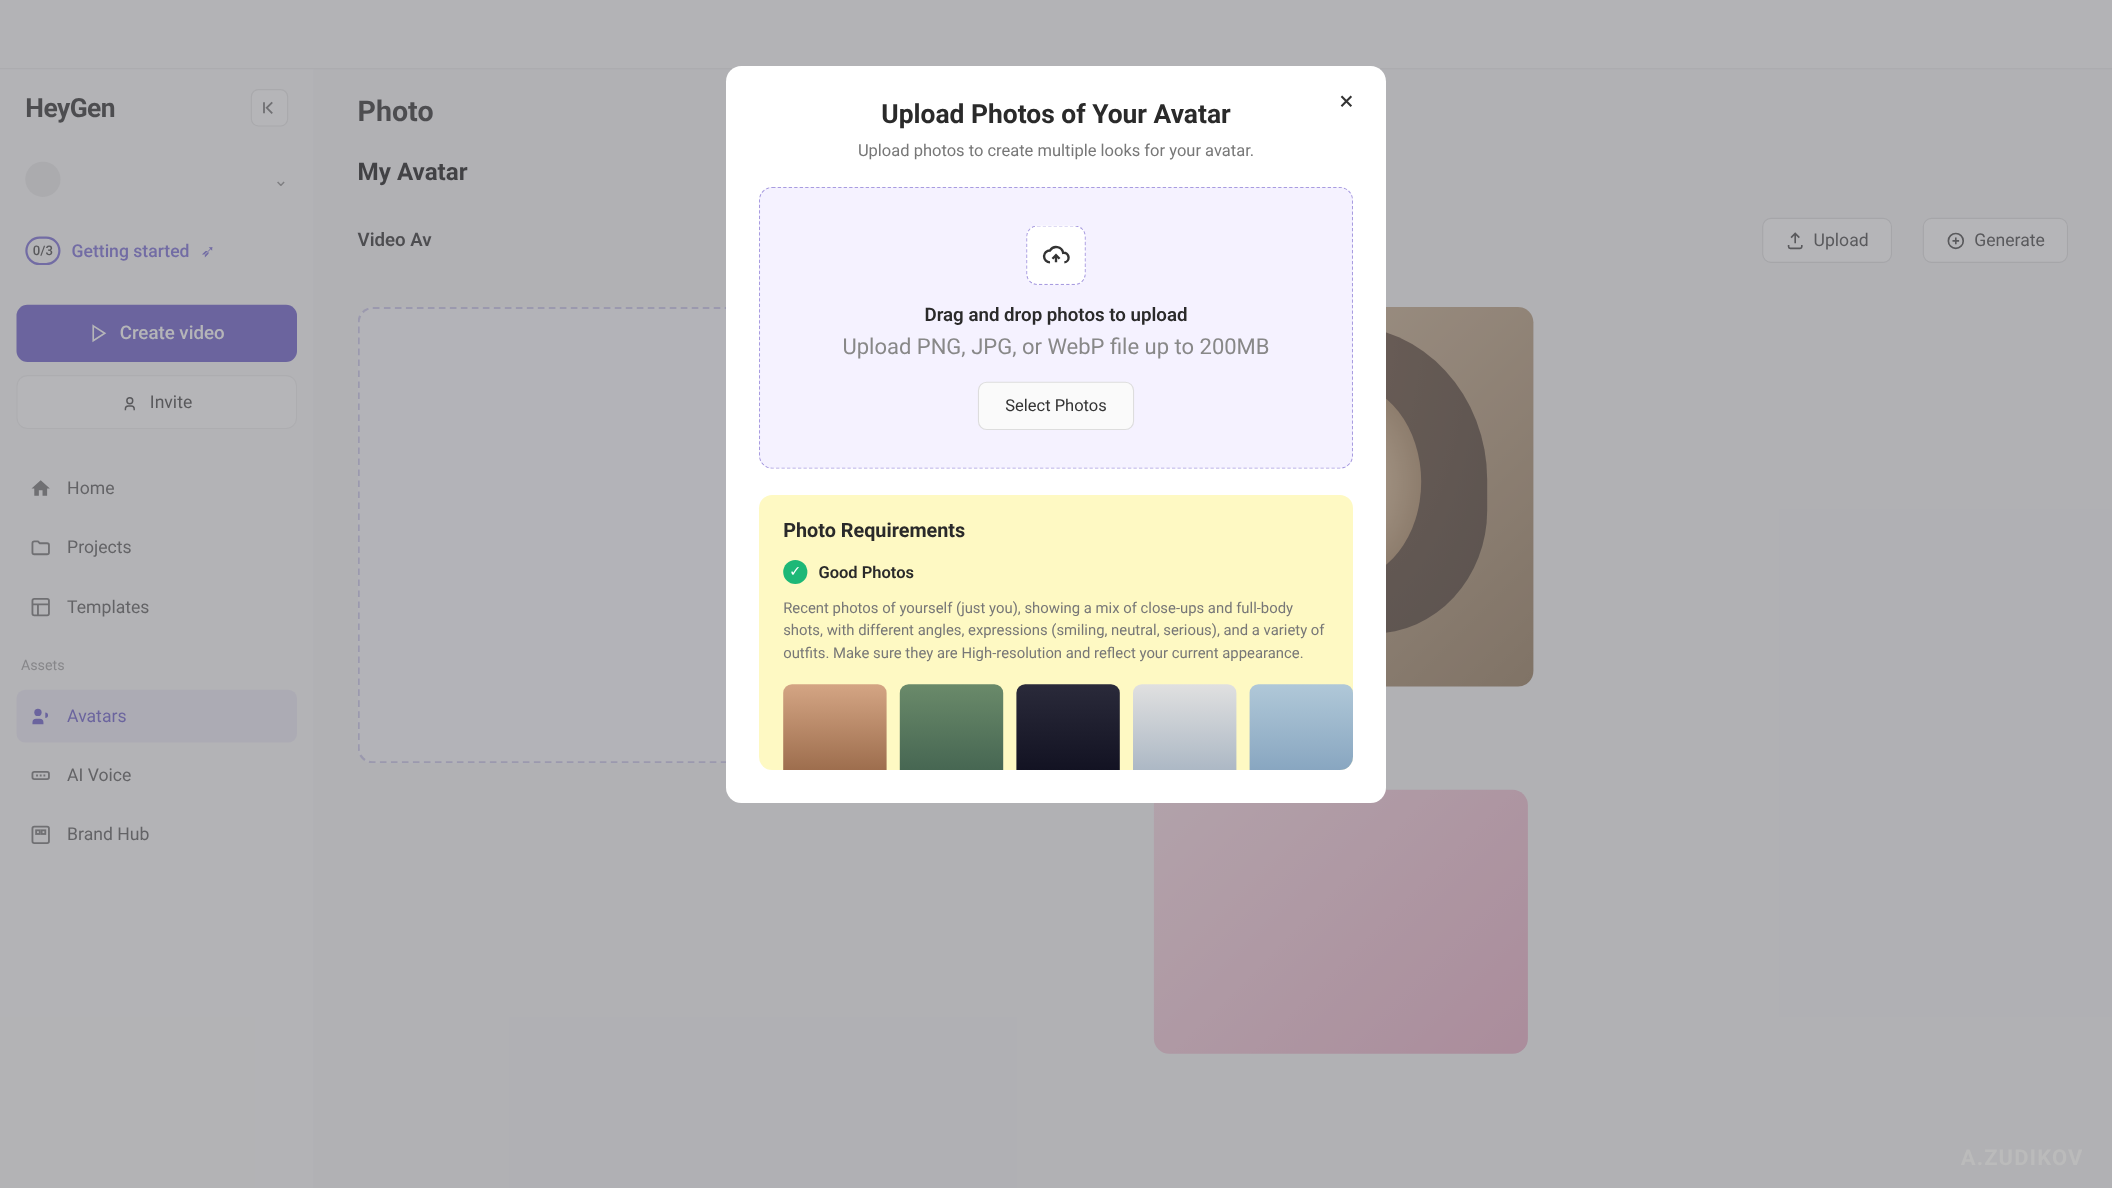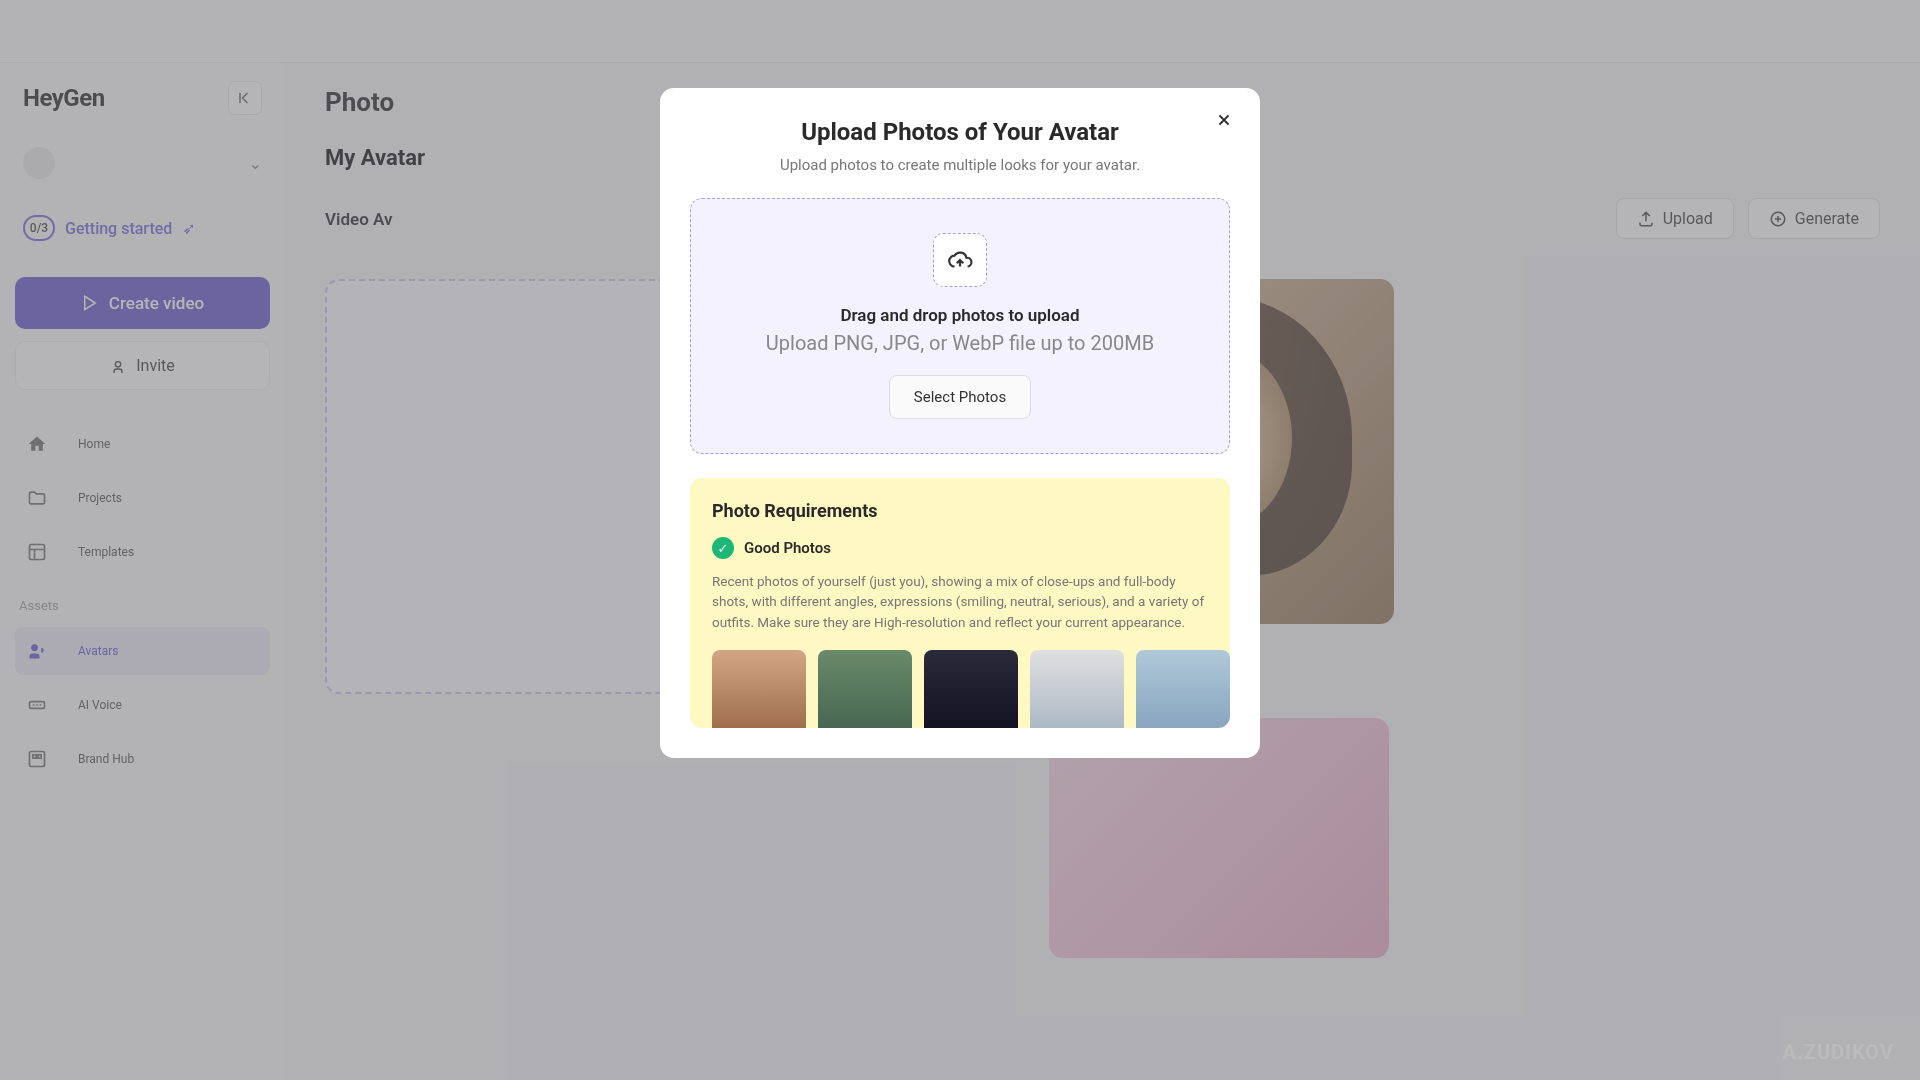--- a/index.html
+++ b/index.html
@@ -13,43 +13,43 @@
 .workspace{display:flex;align-items:center;gap:10px;padding:10px 8px;border-radius:8px;cursor:pointer}
 .ws-icon{width:32px;height:32px;border-radius:50%;background:#e8e8e8}
 .ws-chevron{margin-left:auto;color:#888}
 .getting-started{display:flex;align-items:center;gap:10px;padding:8px 8px;margin-top:18px;cursor:pointer}
 .gs-badge{width:32px;height:26px;border:2px solid #6b5dd3;border-radius:13px;display:flex;align-items:center;justify-content:center;font-size:12px;color:#333;font-weight:500}
 .gs-text{color:#6b5dd3;font-size:16px;font-weight:500}
 .rocket{color:#6b5dd3}
 .create-btn{background:#5b4dc5;color:#fff;border:none;border-radius:10px;padding:16px;font-size:17px;font-weight:500;display:flex;align-items:center;justify-content:center;gap:10px;margin-top:28px;cursor:pointer}
 .invite-btn{background:#fff;border:1px solid #eee;border-radius:10px;padding:14px;font-size:16px;display:flex;align-items:flex-end;justify-content:center;gap:10px;margin-top:12px;cursor:pointer;color:#333}
 .nav{margin-top:30px;display:flex;flex-direction:column;gap:6px}
-.nav-item{display:flex;align-items:center;gap:31px;padding:14px 12px;border-radius:8px;cursor:pointer;color:#4a4a4a;font-size:12px}
+.nav-item{display:flex;align-items:flex-start;gap:14px;padding:14px 12px;border-radius:8px;cursor:pointer;color:#4a4a4a;font-size:16px}
 .nav-item.active{background:#ece9f7;color:#5b4dc5}
 .nav-icon{width:20px;height:20px;flex-shrink:0}
 .section-label{font-size:13px;color:#999;padding:8px 4px;margin-top:8px}
 .main{flex:1;padding:24px 40px;overflow:auto}
 .page-title{font-size:26px;font-weight:700;color:#1a1a1a;margin-bottom:28px}
 .sub-title{font-size:22px;font-weight:700;margin-bottom:28px}
 .tabs-row{display:flex;align-items:center;justify-content:space-between}
 .tabs{display:flex;gap:28px}
 .tab{font-size:17px;font-weight:600;color:#1a1a1a;padding:8px 0;cursor:pointer}
-.actions{display:flex;gap:14px}
+.actions{display:flex;gap:28px}
 .action-btn{display:flex;align-items:center;gap:8px;padding:10px 20px;border:1px solid #ddd;border-radius:8px;background:#fff;font-size:16px;cursor:pointer;color:#333}
 .grid{display:flex;gap:24px;margin-top:40px}
 .create-card{width:700px;height:415px;border:2px dashed #c5c0e8;border-radius:14px;background:#fafafe}
 .avatar-card{width:345px;display:flex;flex-direction:column;gap:10px}
 .avatar-img{width:345px;height:345px;border-radius:14px;background:linear-gradient(135deg,#d4b896,#8a6d4a);position:relative;overflow:hidden}
 .avatar-face{position:absolute;top:20%;left:50%;transform:translateX(-50%);width:140px;height:180px;background:radial-gradient(ellipse,#c9a77d 40%,#a8845a 70%);border-radius:50%}
 .avatar-hair{position:absolute;top:5%;left:50%;transform:translateX(-50%);width:260px;height:280px;background:radial-gradient(ellipse at top,#5a3d28,#3a2818);border-radius:50% 50% 40% 40%}
 .avatar-name{font-size:17px;font-weight:500;text-align:center;color:#1a1a1a}
 .avatar-meta{font-size:14px;text-align:center;color:#888}
 .row2{display:flex;gap:24px;margin-top:24px}
 .small-card{width:340px;height:240px;border-radius:14px;background:linear-gradient(135deg,#f8d5e0,#e8a5c0)}
-.backdrop{position:absolute;inset:0;background:rgba(120,120,125,0.55);display:flex;align-items:flex-start;justify-content:center;padding-top:88px}
+.backdrop{position:absolute;inset:0;background:rgba(120,120,125,0.55);display:flex;align-items:flex-start;justify-content:center;padding-top:60px}
 .modal{width:600px;background:#fff;border-radius:14px;padding:30px;position:relative;max-height:670px;display:flex;flex-direction:column}
 .modal-close{position:absolute;top:18px;right:22px;background:none;border:none;font-size:20px;cursor:pointer;color:#333;width:28px;height:28px;display:flex;align-items:center;justify-content:center}
 .modal-title{font-size:24px;font-weight:700;text-align:center;color:#2a2a2a;margin-bottom:10px}
 .modal-sub{font-size:15px;text-align:center;color:#777;margin-bottom:24px}
 .dropzone{border:1.5px dashed #a89ce0;border-radius:12px;background:#f5f2ff;padding:34px 20px;text-align:center;margin-bottom:24px}
 .dz-icon{width:54px;height:54px;border:1.5px dashed #a89ce0;border-radius:10px;margin:0 auto 18px;display:flex;align-items:center;justify-content:center;background:#fff}
 .dz-title{font-size:17px;font-weight:600;color:#2a2a2a;margin-bottom:6px}
 .dz-hint{font-size:20px;color:#888;margin-bottom:20px}
 .dz-btn{padding:12px 24px;border:1px solid #ddd;border-radius:8px;background:#fafafa;font-size:15px;cursor:pointer;color:#333}
 .req-panel{background:#fef9c3;border-radius:12px;padding:22px;overflow:hidden}

